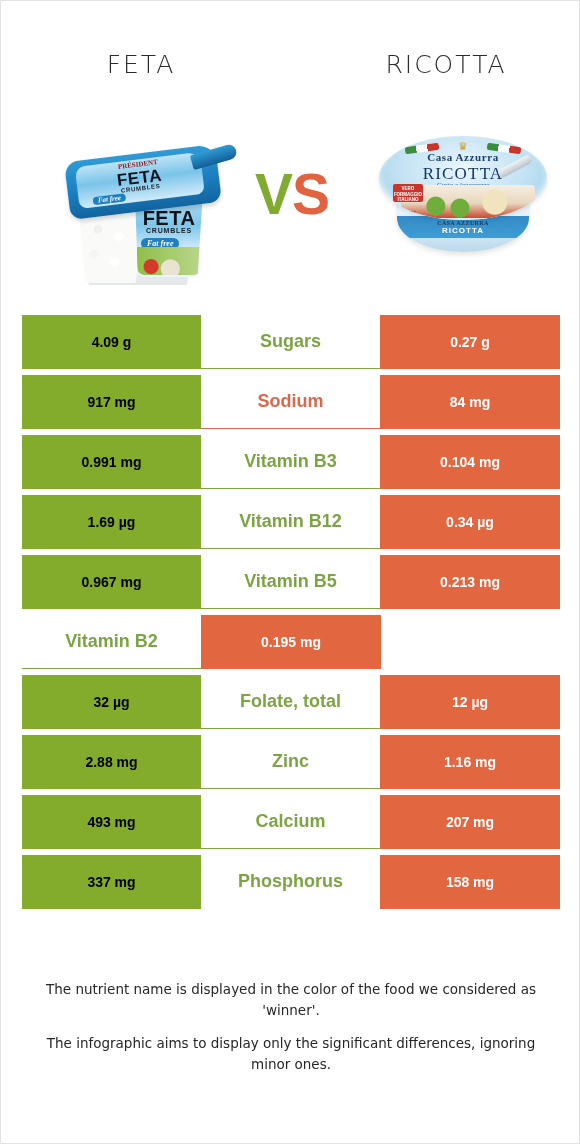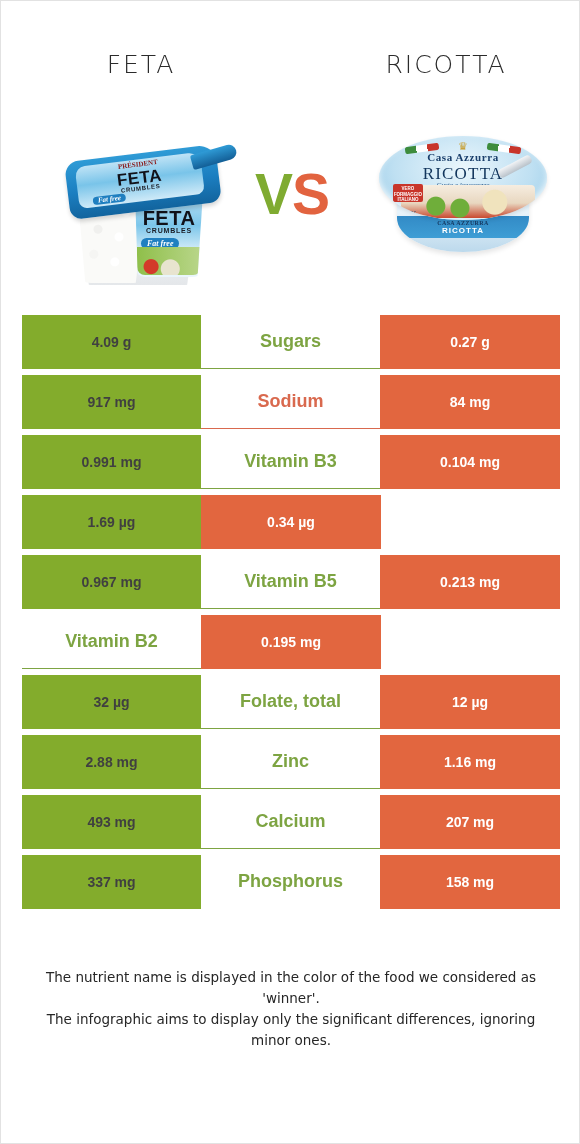--- a/index.html
+++ b/index.html
@@ -406,21 +406,21 @@
   }
   .cell {
     display: flex;
     align-items: center;
     justify-content: center;
     box-sizing: border-box;
   }
   .cell-left {
     width: 179px;
     background: #83AC2C;
-    color: #404040;
+    color: #000000;
     font-size: 14px;
     font-weight: 600;
   }
   .cell-right {
     width: 180px;
     background: #E2663F;
     color: #ffffff;
     font-size: 14px;
     font-weight: 600;
   }
@@ -440,21 +440,21 @@
     position: absolute;
     left: 30px;
     top: 966px;
     width: 520px;
     text-align: center;
     font-size: 13.5px;
     line-height: 21px;
     color: #262626;
     font-family: "DejaVu Sans", sans-serif;
   }
-  .footer p { margin: 0; }
+  .footer p { margin: 12px; }
 </style>
 </head>
 <body>
 
 <div class="page">
 
   <div class="header">
 
     <div class="product-title title-left">FETA</div>
     <div class="product-title title-right">RICOTTA</div>
@@ -516,20 +516,21 @@
         <div class="cell cell-mid">Sodium</div>
         <div class="cell cell-right">84 mg</div>
       </div>
       <div class="row win-green">
         <div class="cell cell-left">0.991 mg</div>
         <div class="cell cell-mid">Vitamin B3</div>
         <div class="cell cell-right">0.104 mg</div>
       </div>
       <div class="row win-green">
         <div class="cell cell-left">1.69 µg</div>
+        <div class="cell cell-mid">Vitamin B12</div>
         <div class="cell cell-right">0.34 µg</div>
       </div>
       <div class="row win-green">
         <div class="cell cell-left">0.967 mg</div>
         <div class="cell cell-mid">Vitamin B5</div>
         <div class="cell cell-right">0.213 mg</div>
       </div>
       <div class="row win-green">
         <div class="cell cell-mid">Vitamin B2</div>
         <div class="cell cell-right">0.195 mg</div>

